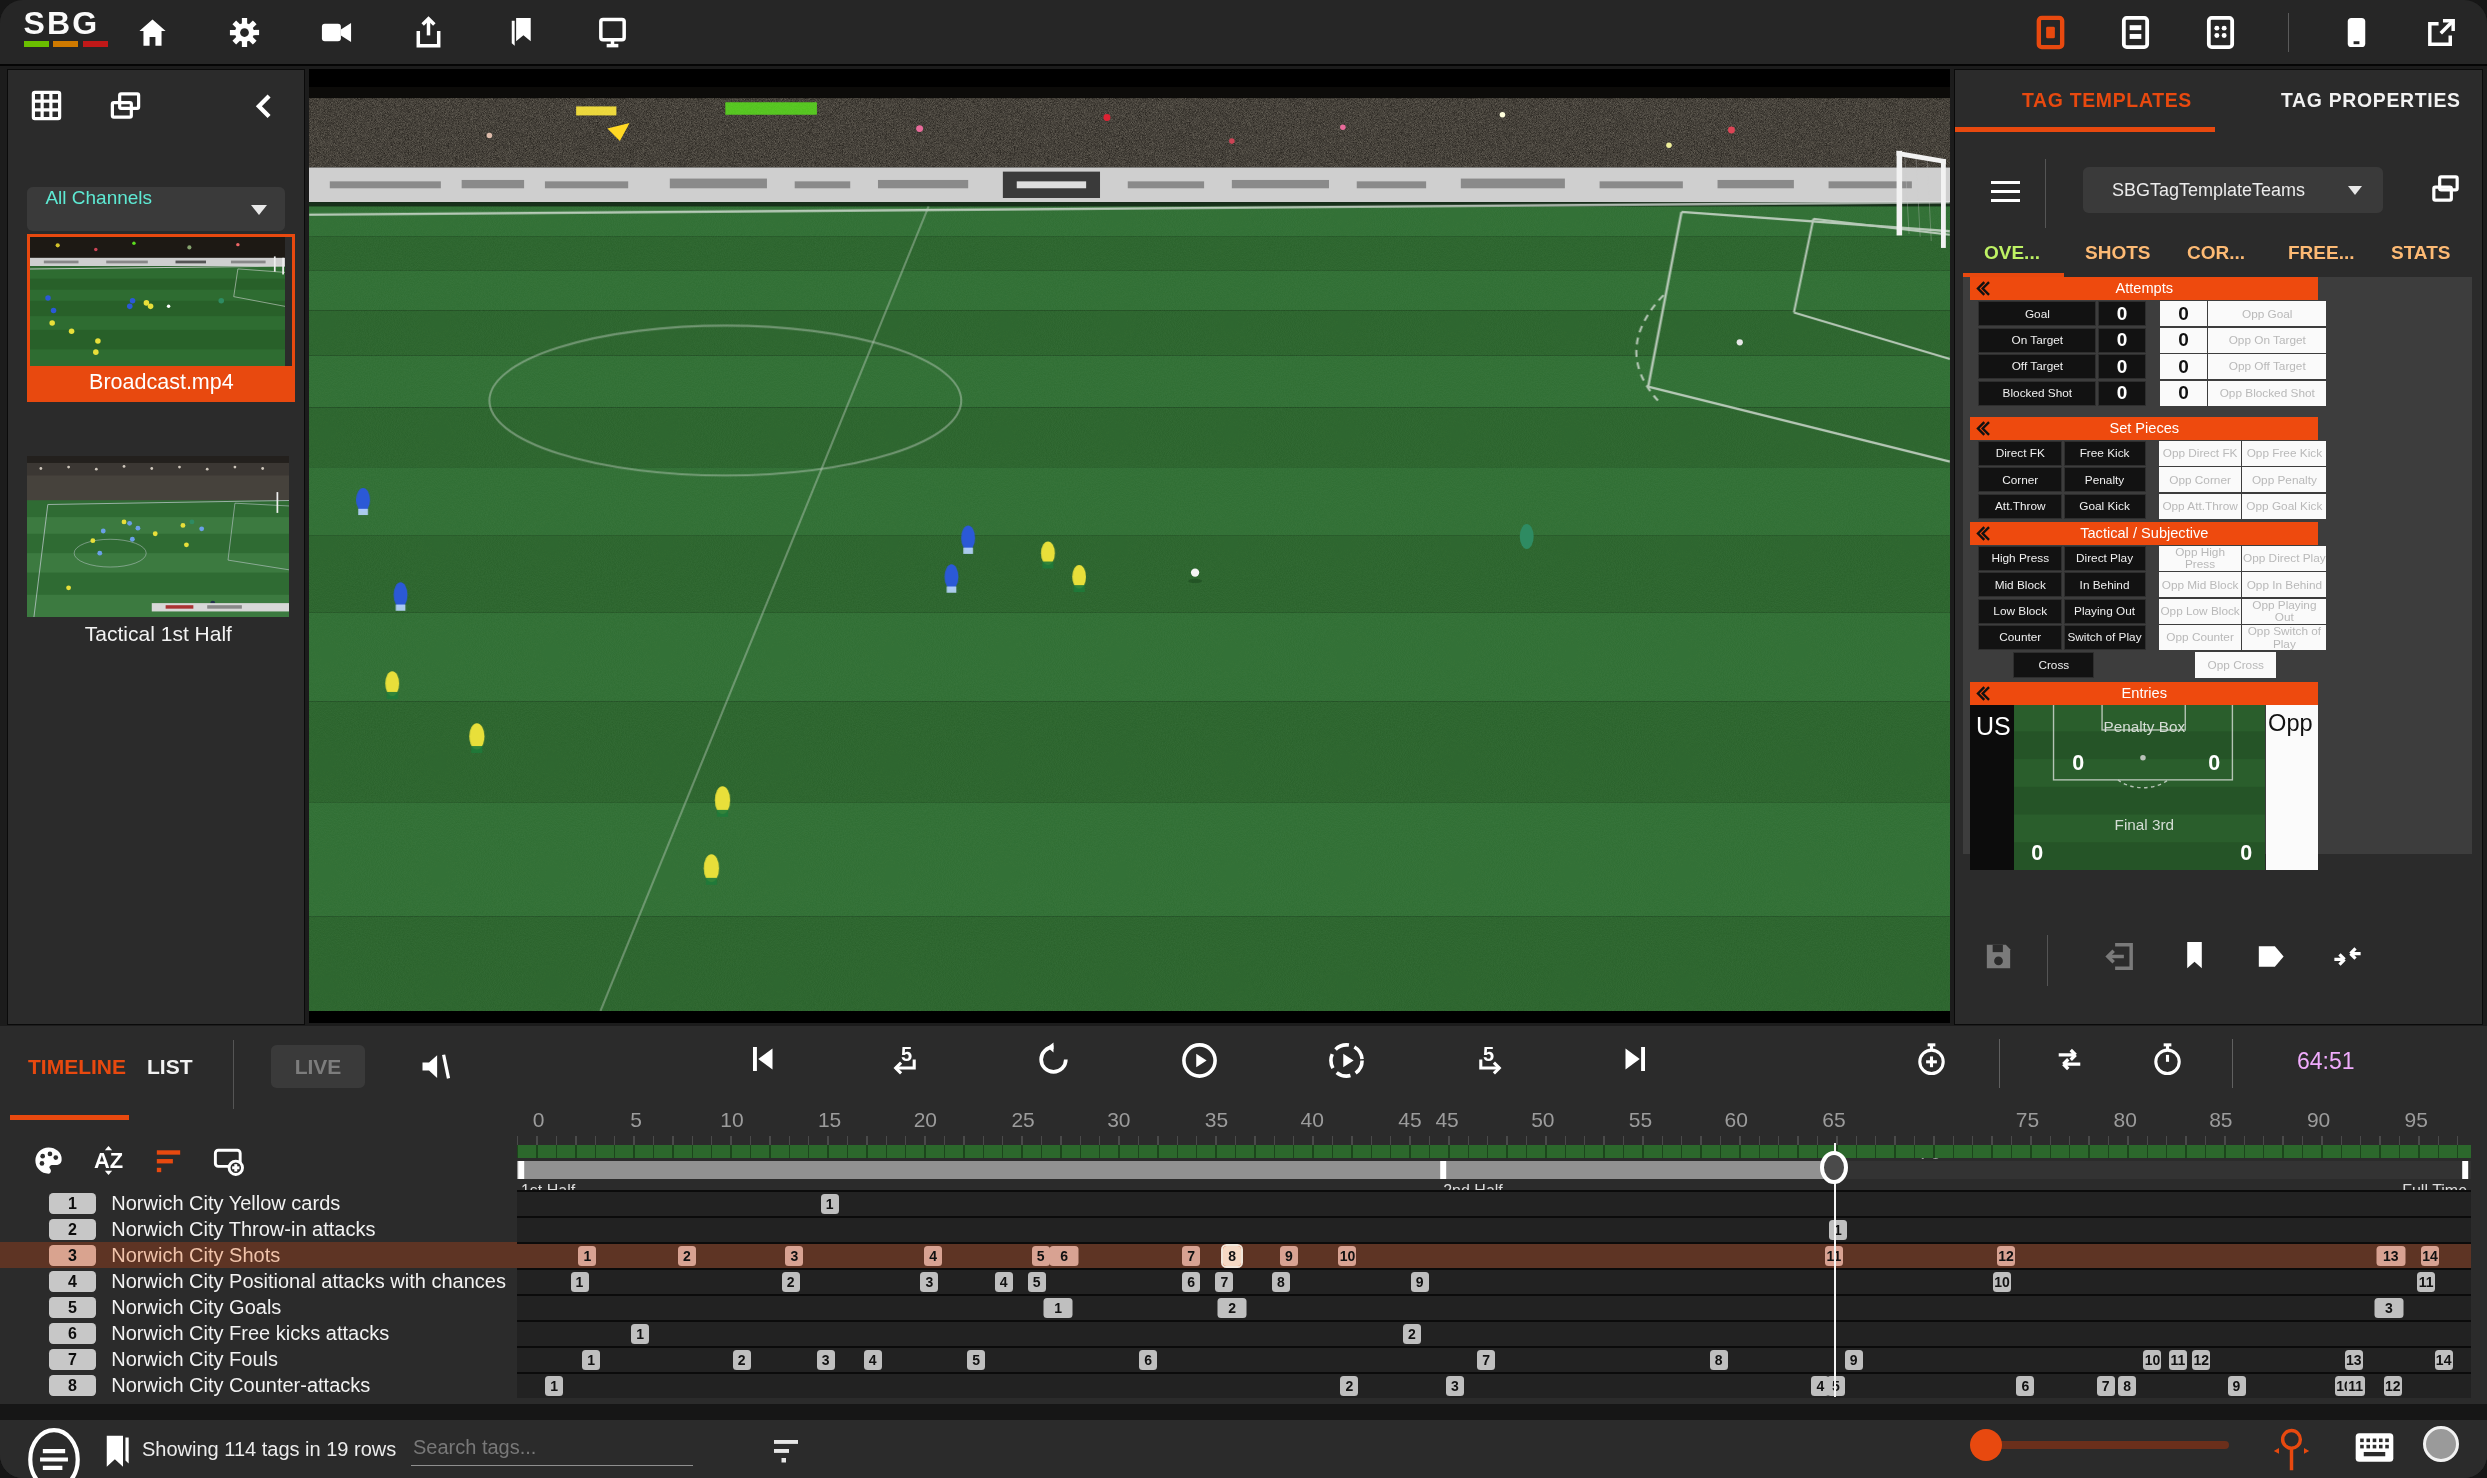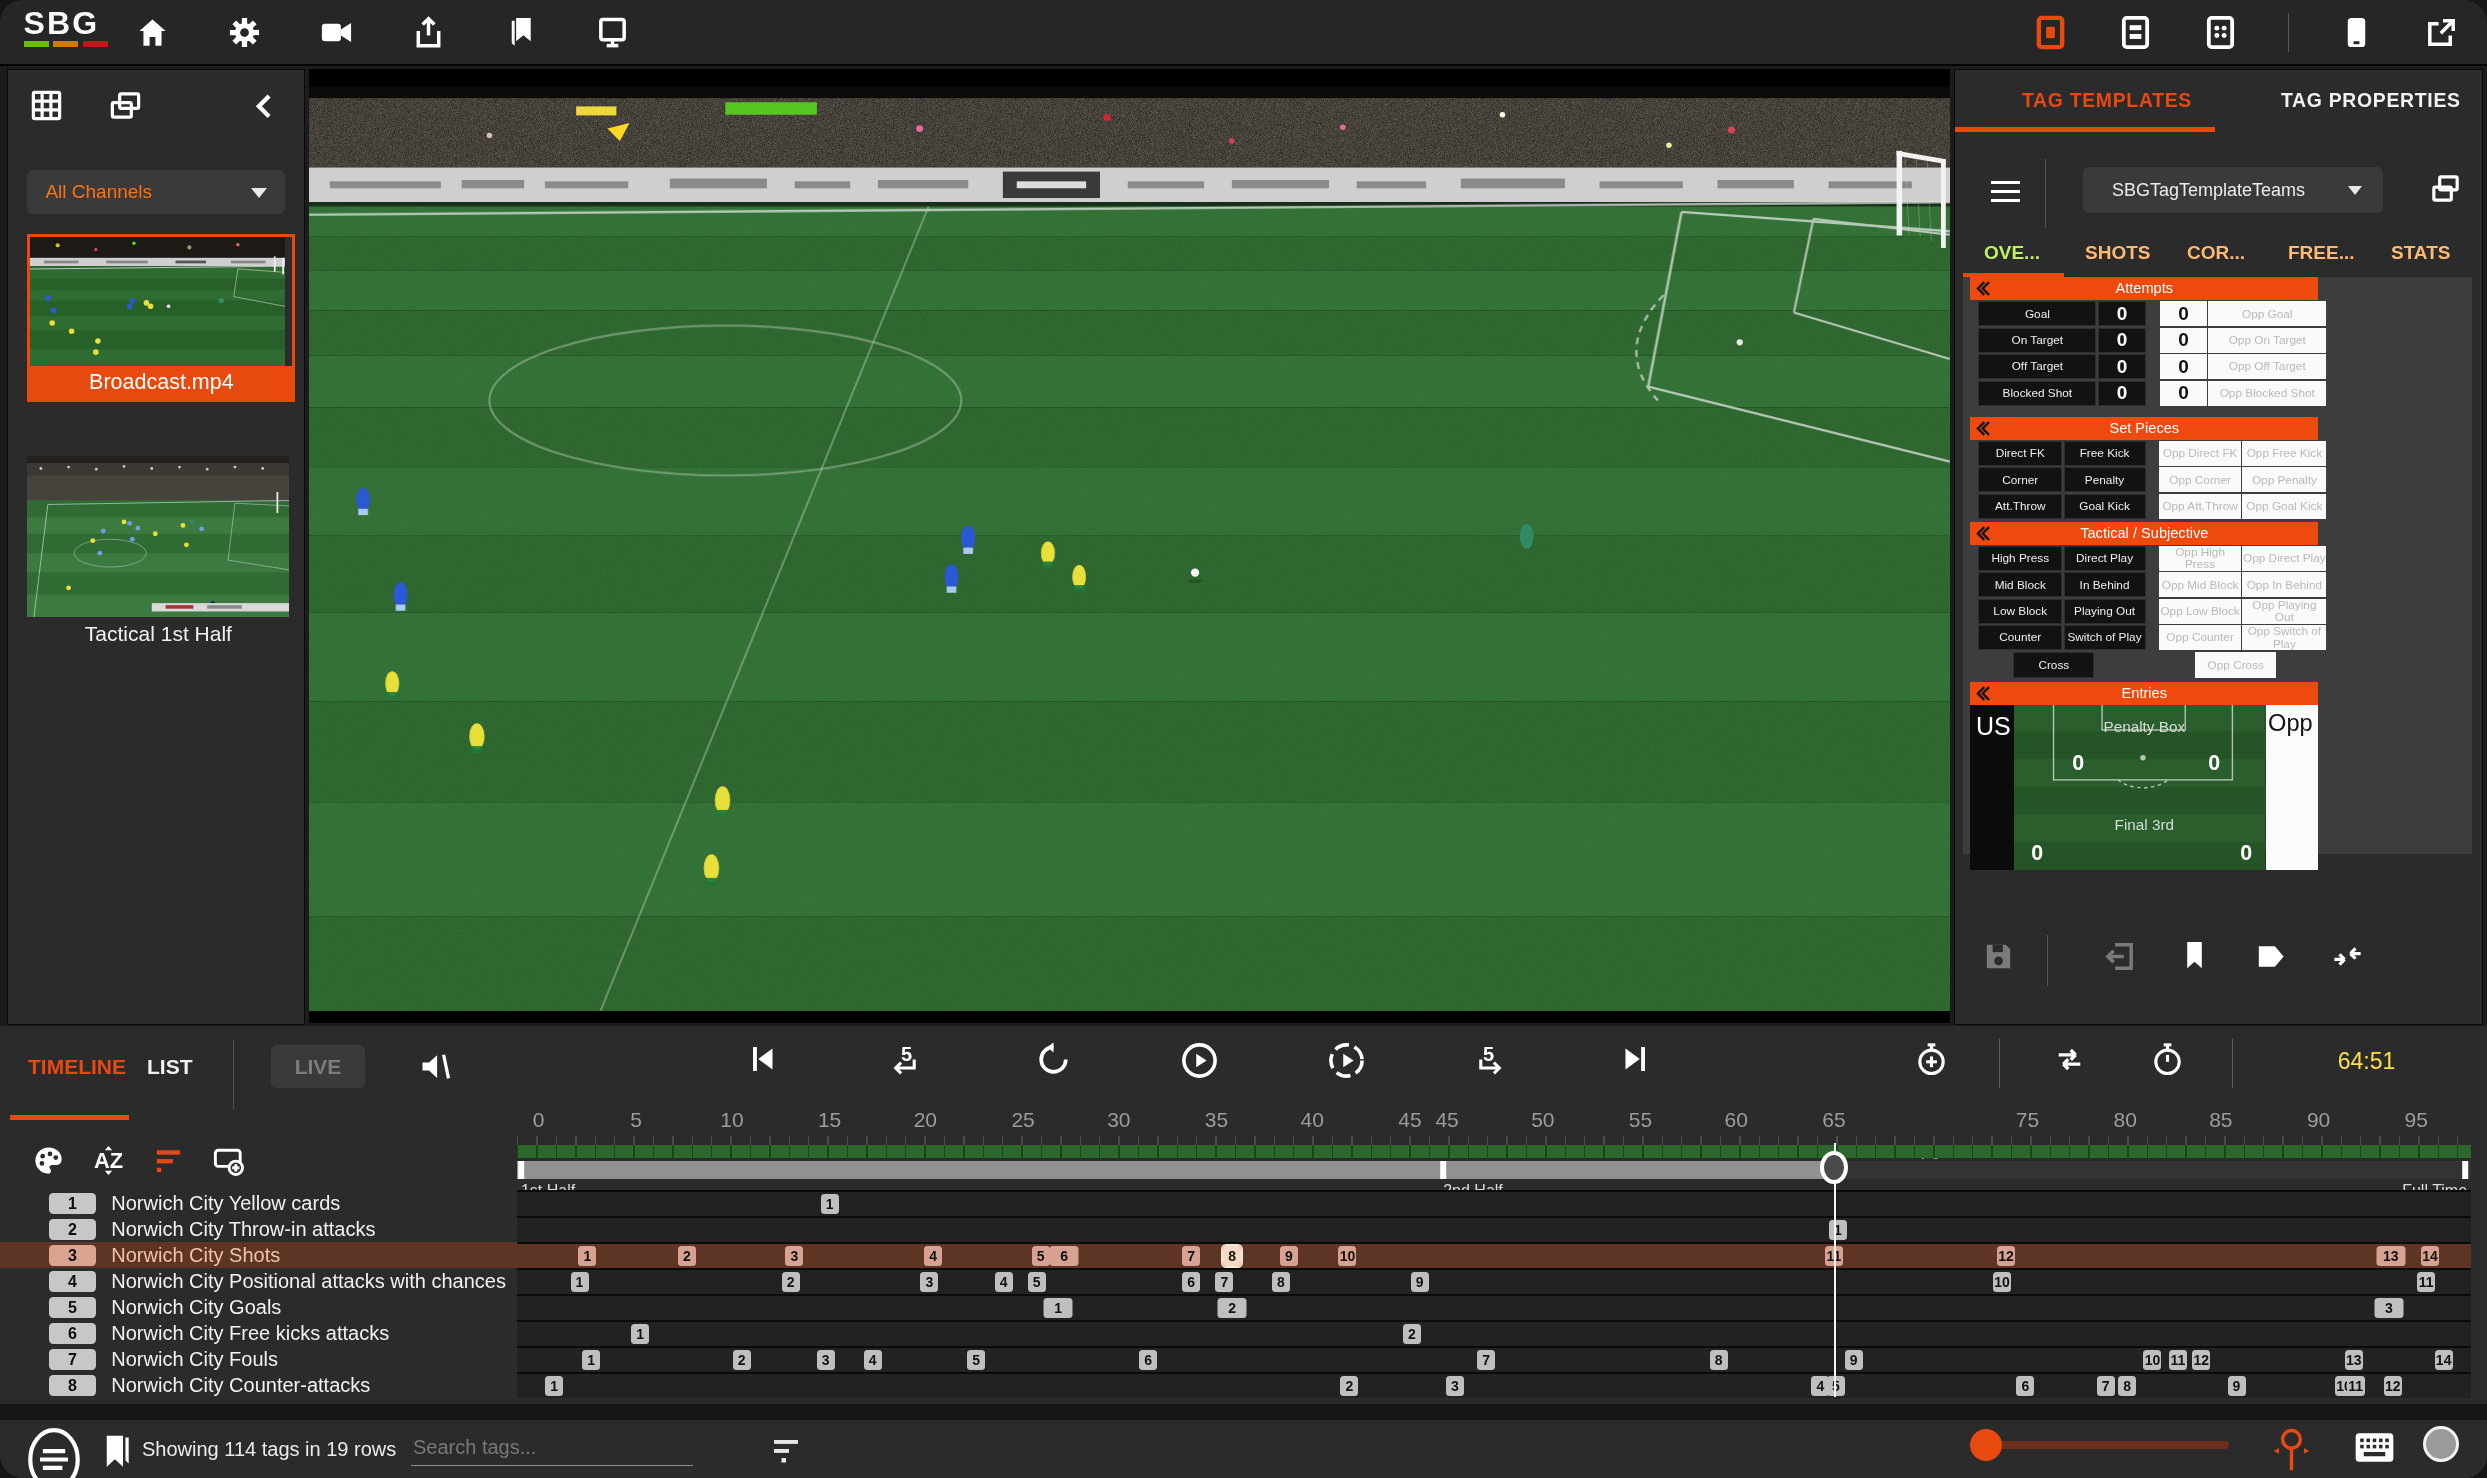--- a/index.html
+++ b/index.html
@@ -15,21 +15,21 @@
   .tb-icons{position:absolute;top:0;height:64px;display:flex;align-items:center;}
   #tb-left{left:135px;gap:57px;}
   #tb-right{right:28px;gap:50px;}
   .tbi{width:35px;height:35px;color:#fff;cursor:pointer;}
   .tb-div{width:1.4px;height:39px;background:#5a5a5a;}
   #match-title{position:absolute;left:677px;top:0;height:64px;display:flex;align-items:center;gap:12.5px;color:#fff;font-size:20px;}
   
   #sidebar{position:absolute;left:7px;top:69px;width:296px;height:954px;background:#2b2b2b;border:0.7px solid #0a0a0a;}
   #sb-tools{position:absolute;left:21px;top:18px;display:flex;gap:44px;color:#fff;}
   #sb-collapse{position:absolute;right:23.6px;top:21px;color:#fff;}
-  #channel-select{position:absolute;left:19.4px;top:100px;width:258px;height:44px;background:#3a3a3a;border-radius:5.6px;display:flex;align-items:center;color:#f97316;font-size:19px;padding-left:18px;box-sizing:border-box;cursor:pointer;}
+  #channel-select{position:absolute;left:19.4px;top:117px;width:258px;height:44px;background:#3a3a3a;border-radius:5.6px;display:flex;align-items:flex-start;color:#5eead4;font-size:19px;padding-left:18px;box-sizing:border-box;cursor:pointer;}
   .caret{width:0;height:0;border-left:8.3px solid transparent;border-right:8.3px solid transparent;border-top:10.4px solid #e8e8e8;position:absolute;right:18px;top:18px;}
   .thumb{position:absolute;left:19.4px;width:262px;cursor:pointer;}
   #thumb1{top:164px;border:3.5px solid #e8490f;}
   #thumb1 .cap{background:#e8490f;color:#fff;font-size:21.5px;text-align:center;height:33px;line-height:32px;}
   #thumb2{top:386px;}
   #thumb2 .cap{color:#f2f2f2;font-size:21px;text-align:center;height:30.5px;line-height:33px;}
   
   #video{position:absolute;left:309px;top:69px;width:1641px;height:954px;background:#000;}
   
   #rightpanel{position:absolute;left:1954px;top:69px;width:527px;height:954px;background:#2b2b2b;border:0.7px solid #0a0a0a;}
@@ -69,21 +69,21 @@
   #rp-bottomicons{position:absolute;left:0;top:869px;width:527px;height:56px;}
   
   #bottom{position:absolute;left:0;top:1026px;width:2487px;height:452px;background:#2b2b2b;}
   #tl-tab1{position:absolute;left:28px;top:29px;font-size:21px;font-weight:bold;color:#e8490f;cursor:pointer;}
   #tl-tab2{position:absolute;left:147px;top:29px;font-size:21px;font-weight:bold;color:#f2f2f2;cursor:pointer;}
   #tl-underline{position:absolute;left:9.7px;top:89px;width:119px;height:4.9px;background:#e8490f;}
   #tl-vdiv{position:absolute;left:233px;top:14px;width:1.4px;height:69px;background:#555;}
   #live-btn{position:absolute;left:271px;top:19.4px;width:94px;height:43px;background:#3a3a3a;border-radius:5.6px;color:#7d7d7d;font-size:21px;font-weight:bold;text-align:center;line-height:43px;cursor:pointer;}
   #mute{position:absolute;left:416px;top:21px;color:#fff;cursor:pointer;}
   .pb{position:absolute;top:15.3px;color:#fff;cursor:pointer;}
-  #clock{position:absolute;left:2297px;top:22px;color:#fde047;font-size:23px;width:139px;text-align:center;}
+  #clock{position:absolute;left:2297px;top:22px;color:#f0abfc;font-size:23px;width:139px;}
   .c-div{position:absolute;top:12.5px;width:1.4px;height:49px;background:#606060;}
   
   #ruler{position:absolute;left:517px;top:82px;width:1954px;height:87px;}
   .tick{position:absolute;top:0;transform:translateX(-50%);color:#9c9c9c;font-size:21px;}
   #minor{position:absolute;left:0;top:28px;width:1954px;height:9.7px;
     background:repeating-linear-gradient(90deg,#4a4a4a 0 1.4px,transparent 1.4px 19.4px);}
   #greenstrip{position:absolute;left:0;top:37px;width:1954px;height:12.5px;background:#2c682c;
     background-image:repeating-linear-gradient(90deg,#1c451c 0 1.4px,transparent 1.4px 19.4px);cursor:pointer;}
   #progress{position:absolute;left:0;top:53px;width:1954px;height:18px;background:#333;cursor:pointer;}
   #played{position:absolute;left:0;top:0;height:18px;background:#919191;}

